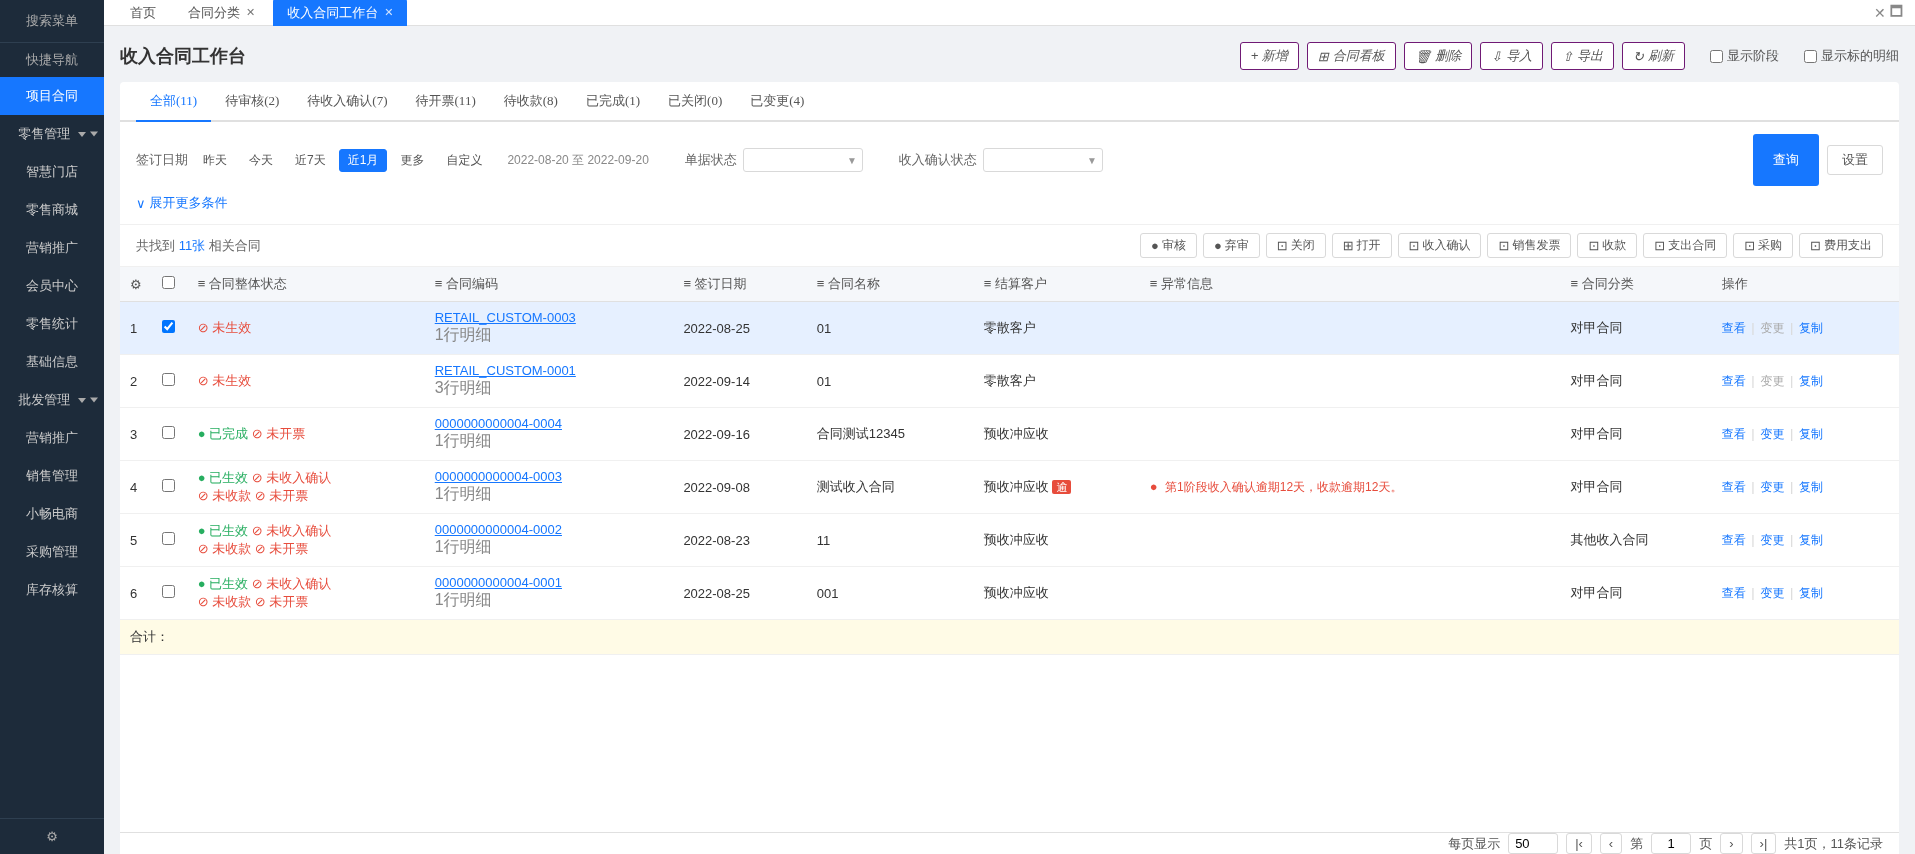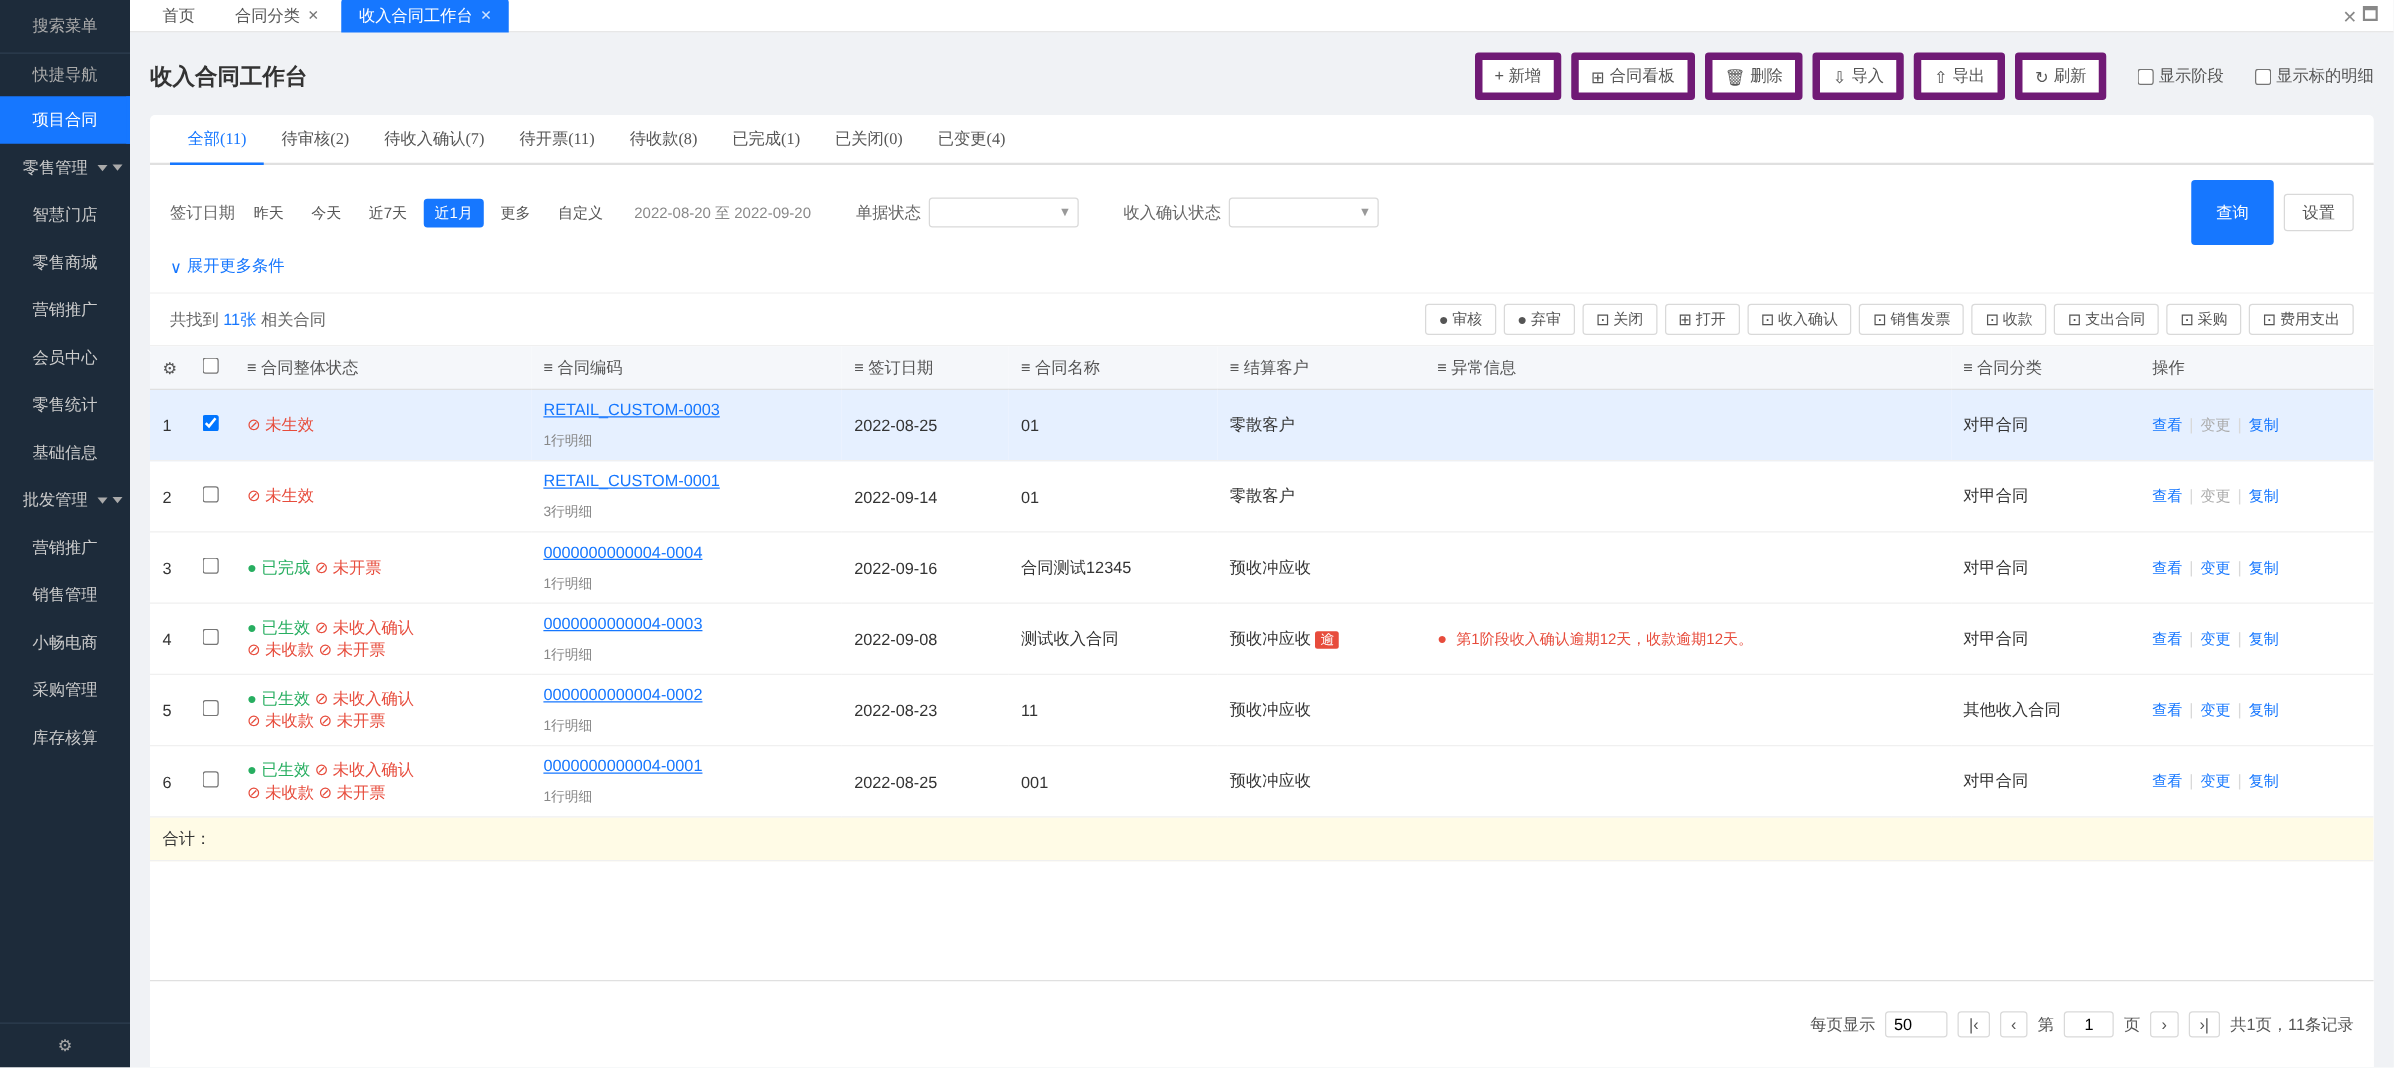--- a/index.html
+++ b/index.html
@@ -26,21 +26,21 @@
     .tabbar-spacer { flex: 1; }
     .tabbar-ctrl { display: flex; align-items: center; gap: 8px; color: #888; font-size: 14px; cursor: pointer; }
 
     
     .content { flex: 1; padding: 16px 16px 0; overflow: hidden; display: flex; flex-direction: column; background: #f0f2f5; }
 
     
     .page-header { display: flex; align-items: center; justify-content: space-between; margin-bottom: 12px; }
     .page-title { font-size: 18px; font-weight: bold; color: #333; }
     .page-actions { display: flex; align-items: center; gap: 8px; }
-    .btn-action { display: flex; align-items: center; gap: 4px; padding: 4px 10px; border: 6px solid #701a75; border-radius: 3px; background: #fff; cursor: pointer; color: #555; font-size: 12px; }
+    .btn-action { display: flex; align-items: center; gap: 4px; padding: 4px 10px; border: 1px solid #701a75; border-radius: 3px; background: #fff; cursor: pointer; color: #555; font-size: 12px; font-style: italic; }
     .checkbox-label { display: flex; align-items: center; gap: 4px; font-size: 12px; color: #555; cursor: pointer; margin-left: 17px; }
     .checkbox-label input { cursor: pointer; }
 
     
     .filter-tabs { background: #fff; border-radius: 4px 4px 0 0; border-bottom: 2px solid #e0e0e0; display: flex; align-items: center; padding: 0 16px; }
     .filter-tab { padding: 10px 14px; cursor: pointer; color: #555; font-size: 13px; border-bottom: 2px solid transparent; margin-bottom: -2px; font-family: Liberation Serif, serif; }
     .filter-tab.active { color: #1677ff; border-bottom-color: #1677ff; font-weight: 500; }
 
     
     .filter-section { background: #fff; padding: 12px 16px; border-bottom: 1px solid #f0f0f0; }
@@ -68,29 +68,29 @@
 
     
     .data-table { width: 100%; border-collapse: collapse; font-size: 12px; }
     .data-table th { background: #f5f7fa; color: #555; padding: 8px 10px; border-bottom: 1px solid #e0e0e0; white-space: nowrap; font-weight: 500; text-align: left; }
     .data-table td { padding: 8px 10px; border-bottom: 1px solid #f0f0f0; color: #333; vertical-align: middle; }
     .data-table tr.selected td { background: #e6f0ff; }
     .data-table tr.total-row td { background: #fffbe6; font-weight: 500; }
     .status-red { color: #e74c3c; }
     .status-green { color: #27ae60; }
     .link-text { color: #1677ff; text-decoration: underline; cursor: pointer; }
-    .sub-text { color: #888; font-size: 11px; margin-top: 10px; }
+    .sub-text { color: #888; font-size: 16px; }
     .op-btn { color: #1677ff; cursor: pointer; font-size: 12px; }
     .op-sep { color: #d9d9d9; margin: 0 2px; }
     .op-btn-gray { color: #aaa; cursor: pointer; font-size: 12px; }
     .error-text { color: #e74c3c; font-size: 12px; }
     .warning-dot { color: #e74c3c; margin-right: 4px; }
 
     
-    .pagination { display: flex; align-items: center; justify-content: flex-end; padding: 24px 16px; border-top: 1px solid #e0e0e0; gap: 8px; font-size: 12px; color: #555; background: #fff; }
+    .pagination { display: flex; align-items: center; justify-content: flex-end; padding: 0 16px; border-top: 1px solid #e0e0e0; gap: 8px; font-size: 12px; color: #555; background: #fff; }
     .page-size-select { padding: 2px 20px 2px 6px; border: 1px solid #d9d9d9; border-radius: 3px; appearance: none; cursor: pointer; background: #fff; }
     .page-btn { padding: 2px 8px; border: 1px solid #d9d9d9; border-radius: 3px; cursor: pointer; background: #fff; color: #555; }
     .page-input { width: 40px; text-align: center; border: 1px solid #d9d9d9; border-radius: 3px; padding: 2px 4px; }
 
     .table-scroll { overflow: auto; flex: 1; }
   </style>
 </head>
 <body>
 
 <div class="sidebar">

